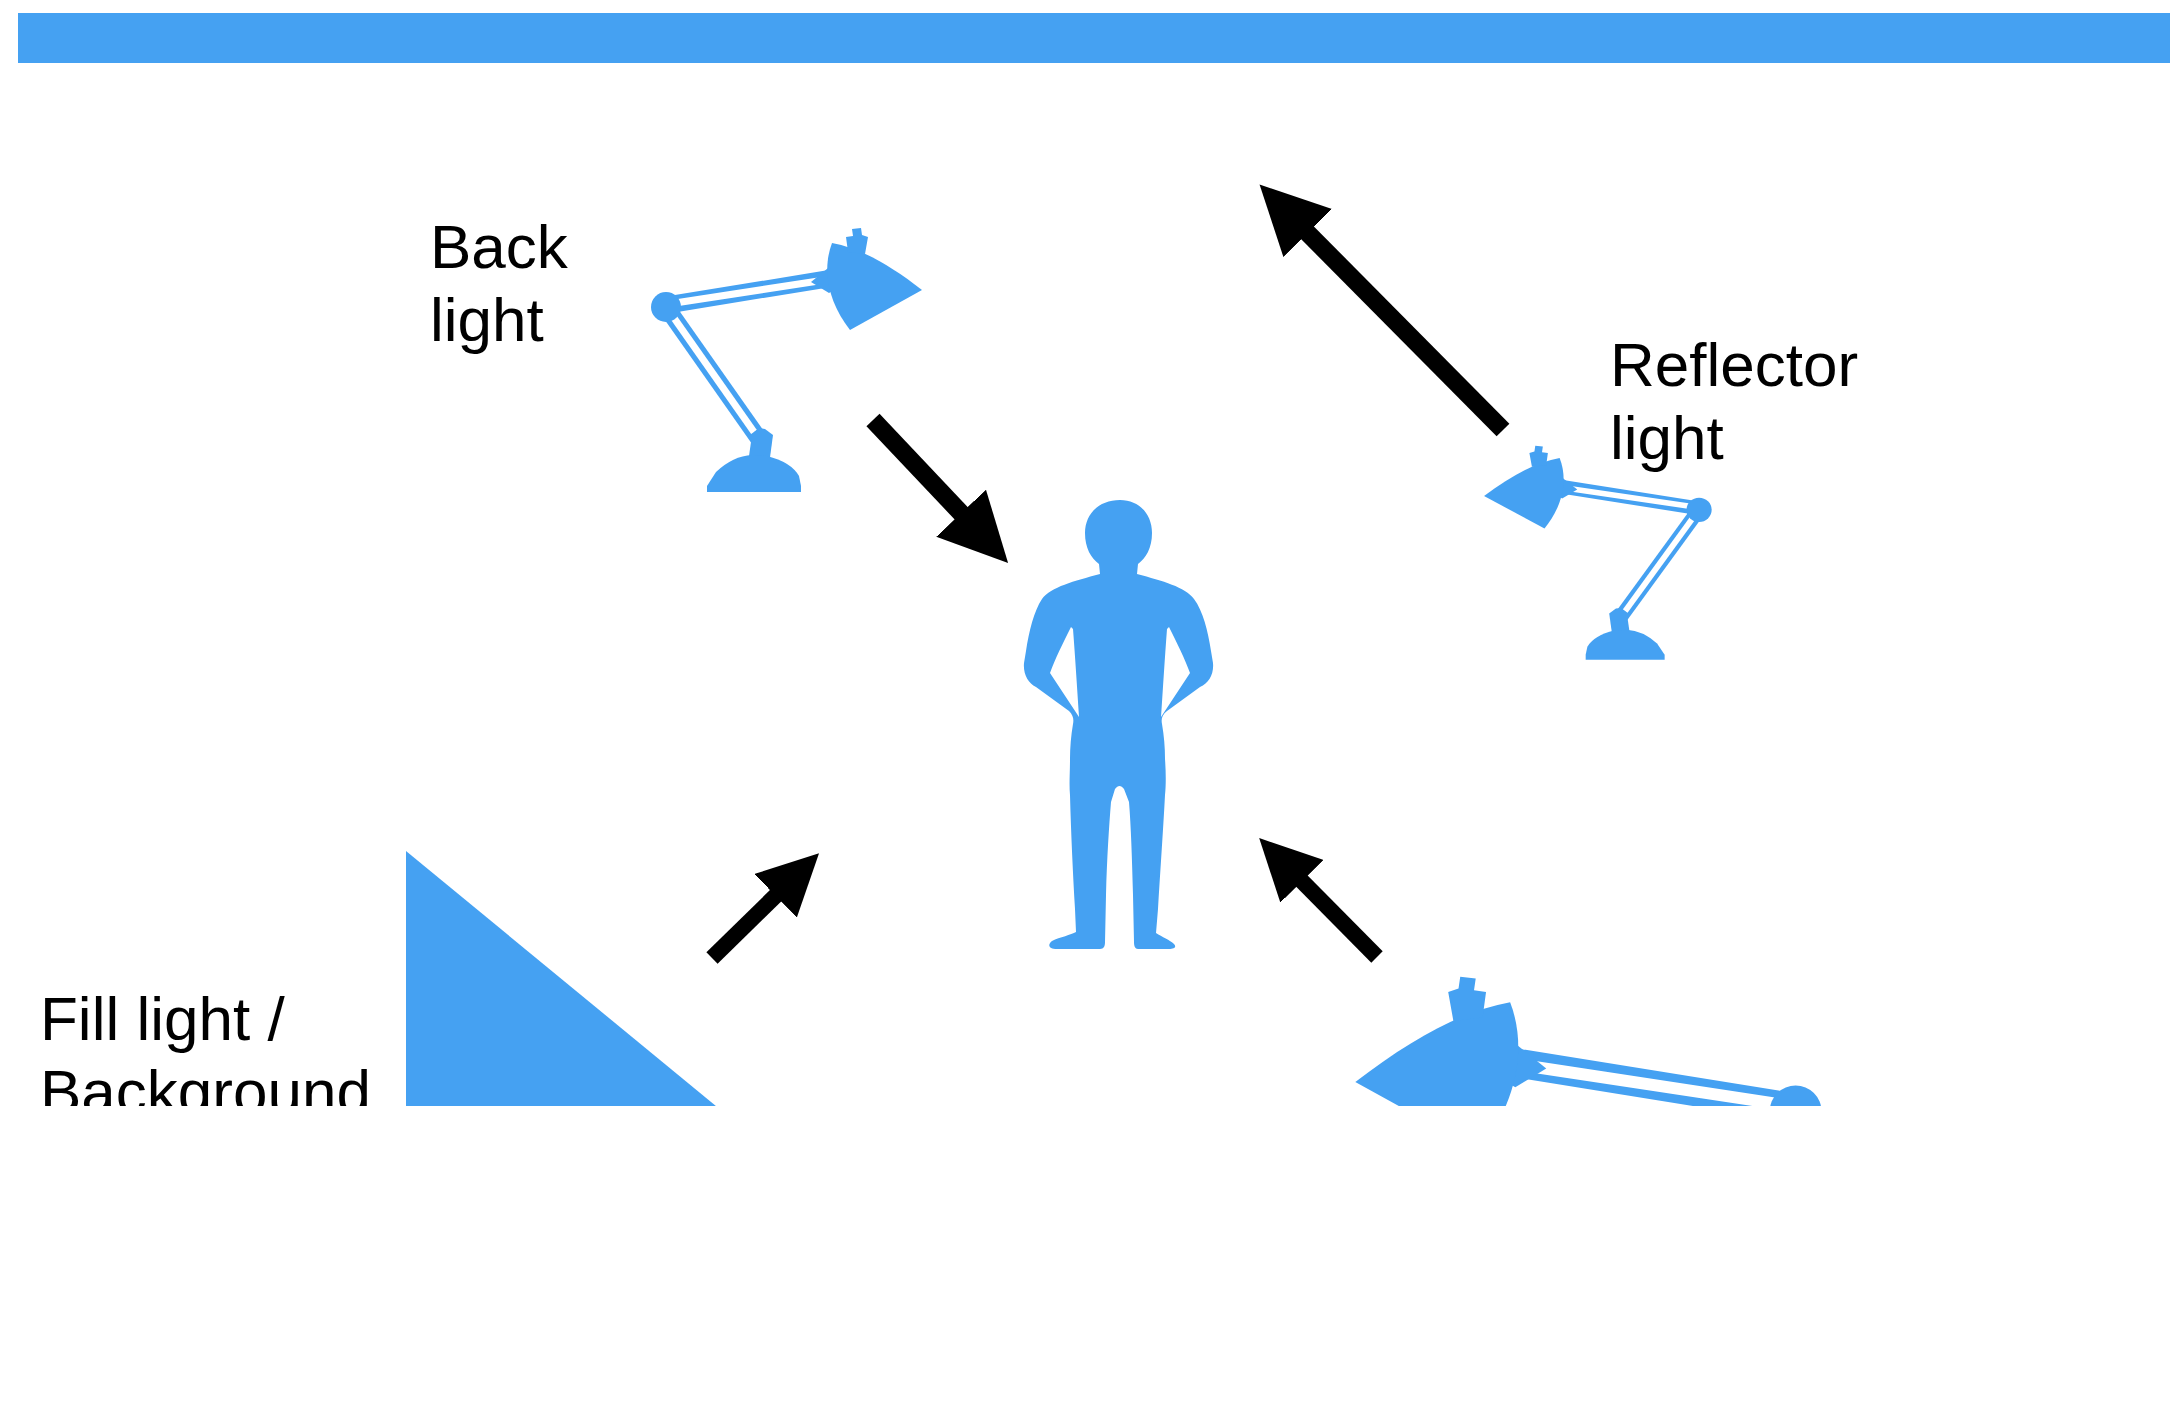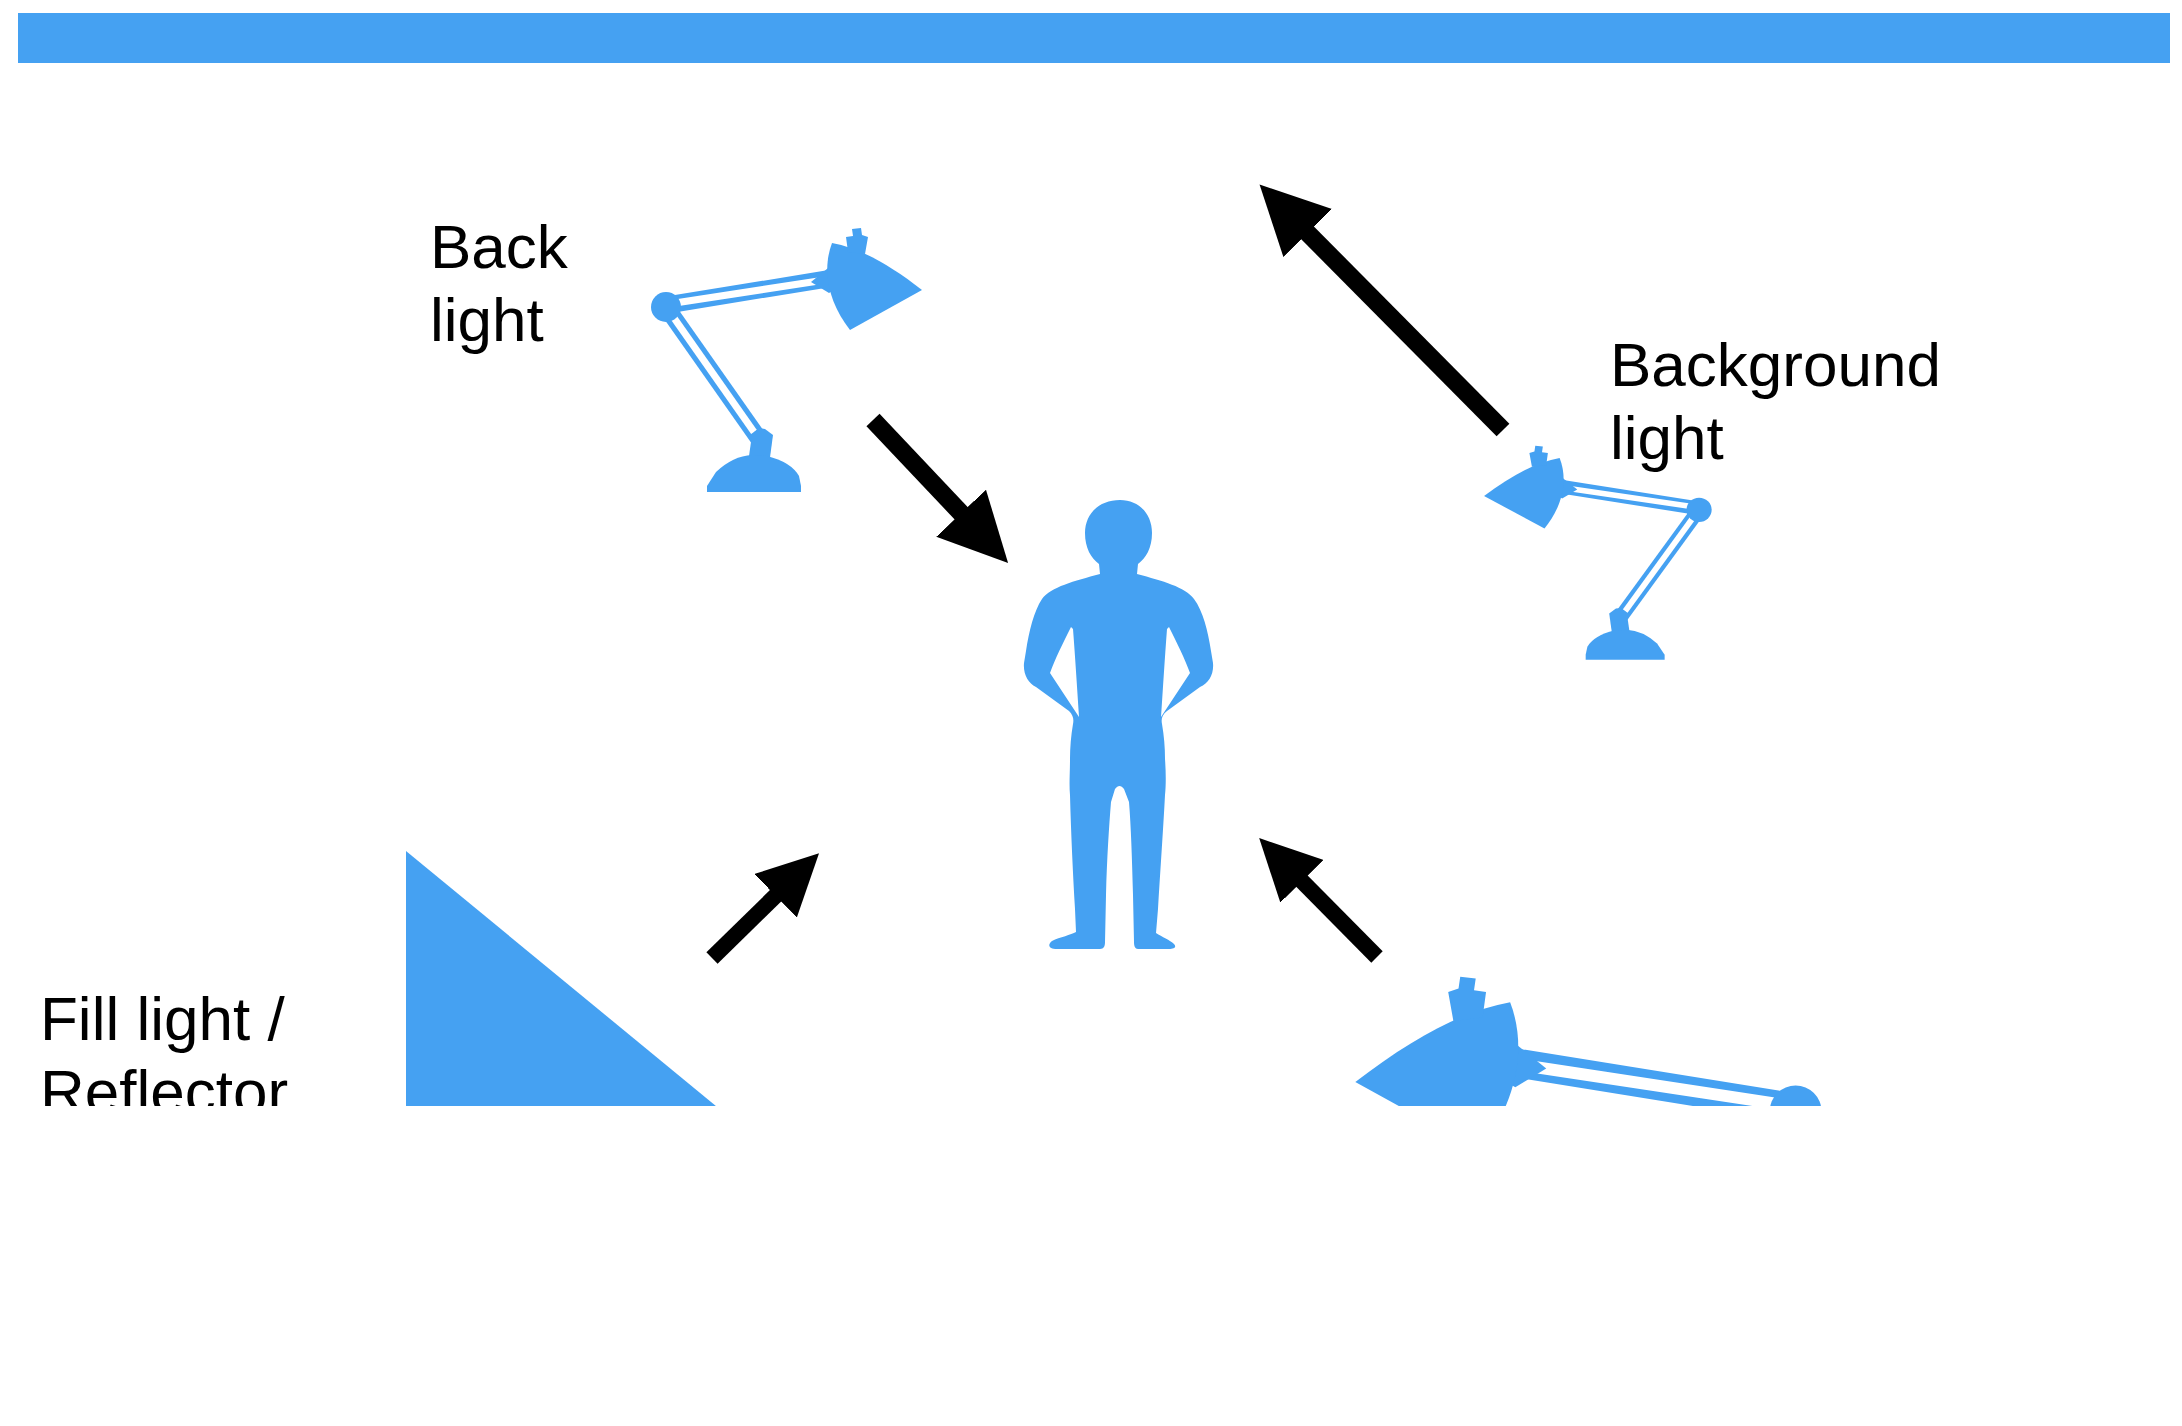--- a/index.html
+++ b/index.html
@@ -123,18 +123,18 @@
     <g fill="none" stroke-linecap="butt" stroke="#000000">
       <line x1="873" y1="420" x2="994" y2="548" stroke-width="18" marker-end="url(#ah)"></line>
       <line x1="1503" y1="430" x2="1274" y2="199" stroke-width="18" marker-end="url(#ah)"></line>
       <line x1="712" y1="958" x2="806" y2="866" stroke-width="16" marker-end="url(#ah)"></line>
       <line x1="1377" y1="957" x2="1272" y2="851" stroke-width="16" marker-end="url(#ah)"></line>
     </g>
   </svg>
 
   <div class="label label-back">Back
 light</div>
-  <div class="label label-background">Background
+  <div class="label label-background">Reflector
 light</div>
   <div class="label label-fill">Fill light /
-Reflector</div>
+Background</div>
 
 </div>
 
 </body></html>

